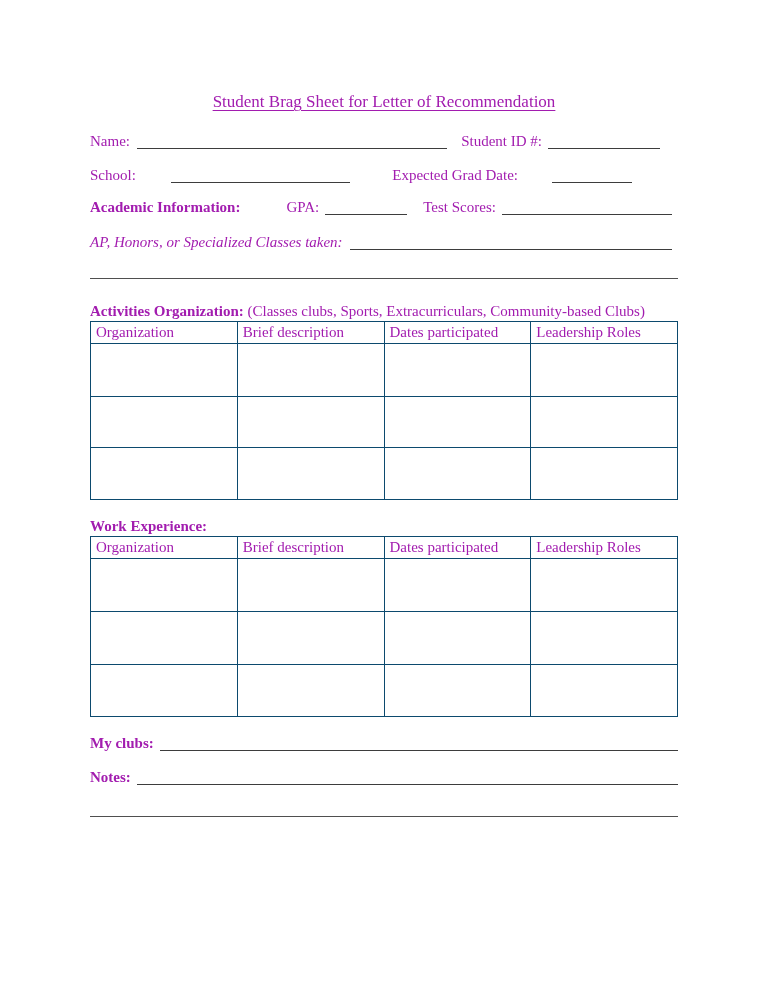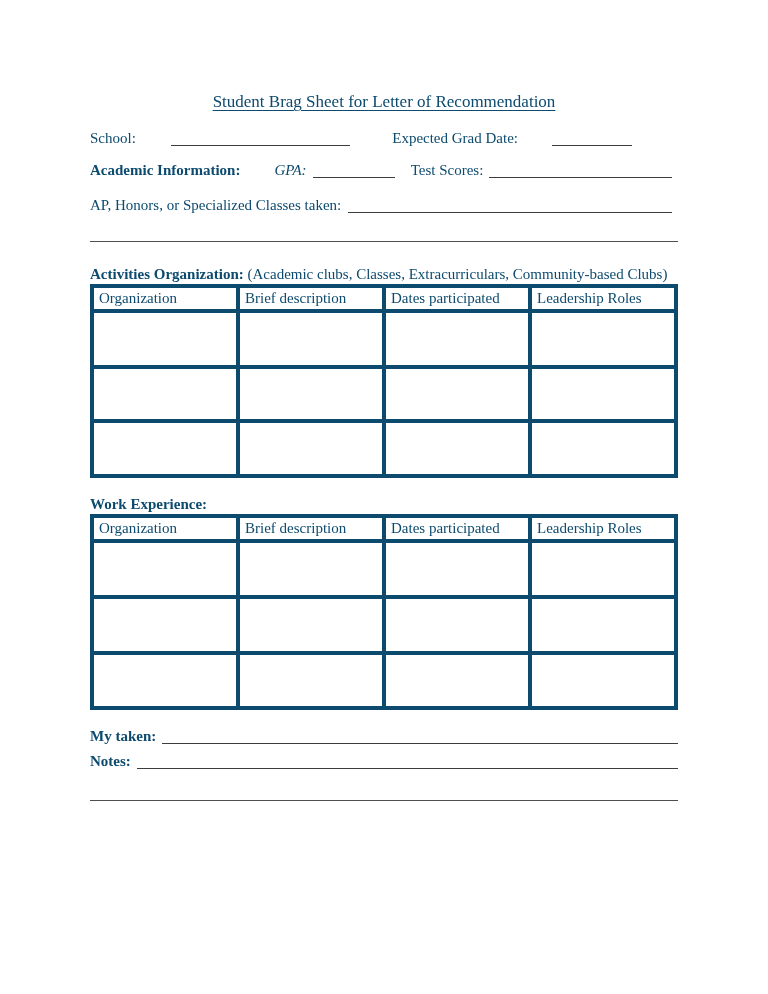--- a/index.html
+++ b/index.html
@@ -1,20 +1,20 @@
 <!DOCTYPE html>
 <html><head>
 <meta charset="utf-8">
 <style>
   html,body { margin:0; padding:0; background:#ffffff; }
   .page {
     width:768px; height:994px;
     background:#ffffff;
     font-family:"Liberation Serif", serif;
-    color:#0c4a6e;
+    color:#a21caf;
     position:relative;
     overflow:hidden;
     box-sizing:border-box;
   }
   .content { margin-left:90px; width:588px; }
 
   .doc-title {
     margin:0;
     padding-top:92px;
     text-align:center;
@@ -52,67 +52,74 @@
     white-space:nowrap;
   }
 
   table.grid {
     width:588px;
     border-collapse:collapse;
     table-layout:fixed;
     font-size:15px;
   }
   table.grid th, table.grid td {
-    border:4px solid #0c4a6e;
+    border:1px solid #0c4a6e;
     font-weight:400;
     text-align:left;
     vertical-align:top;
     padding:1px 5px;
     overflow:hidden;
   }
   table.grid th { height:19px; line-height:18px; }
   table.grid td.r1 { height:50px; }
   table.grid td.r2 { height:48px; }
   table.grid td.r3 { height:49px; }
 
   
   .mt-name    { margin-top:22px; }
   .mt-phone   { margin-top:20px; }
   .mt-school  { margin-top:19px;gap:28px; }
   .mt-acad    { margin-top:17px; }
-  .mt-ap      { margin-top:20px; }
+  .mt-ap      { margin-top:20px;font-style:italic; }
   .mt-rule1   { margin-top:28px; }
   .mt-acthead { margin-top:24px; }
   .mt-table   { margin-top:2px; }
   .mt-workhead{ margin-top:18px; }
   .mt-awards  { margin-top:23px; }
   .mt-goals   { margin-top:19px; }
-  .mt-notes   { margin-top:10px; }
+  .mt-notes   { margin-top:19px; }
   .mt-rule2   { margin-top:31px; }
 
   .sp6  { display:inline-block; width:6px;  flex:0 0 6px; }
   .sp18 { display:inline-block; width:18px; flex:0 0 18px; }
   .ml6  { margin-left:6px; }
   .ml7  { margin-left:7px; }
   .ml14 { margin-left:14px; }
   .ml16 { margin-left:16px; }
-  .ml34 { margin-left:34px;font-style:italic; }
+  .ml34 { margin-left:46px; }
   .w142 { width:142px; flex:0 0 142px; }
   .w112 { width:112px; flex:0 0 112px; }
   .w82  { width:82px;  flex:0 0 82px; }
   .w80  { width:80px;  flex:0 0 80px; }
 </style>
 </head>
 <body>
 
 <div class="page">
   <div class="content">
 
     <h1 class="doc-title">Student Brag Sheet for Letter of Recommendation</h1>
 
+    <div class="frow mt-name">
+      <span>Name:</span>
+      <span class="blank fill ml7"></span>
+      <span class="ml14">Student ID #:</span>
+      <span class="blank w112 ml6"></span>
+      <span class="sp18"></span>
+    </div>
 
 
     <div class="frow mt-school">
       <span>School:</span>
       <span class="blank fill ml7"></span>
       <span class="ml14">Expected Grad Date:</span>
       <span class="blank w80 ml6"></span>
       <span class="sp18"></span>
     </div>
 
@@ -129,21 +136,21 @@
       <span>AP, Honors, or Specialized Classes taken:</span>
       <span class="blank fill ml7"></span>
       <span class="sp6"></span>
     </div>
 
     <div class="rule mt-rule1"></div>
 
     <div class="section-heading mt-acthead">
       <span class="b">Activities Organization:</span>
       <span> </span>
-      <span>(Academic clubs, Classes, Extracurriculars, Community-based Clubs)</span>
+      <span>(Classes clubs, Sports, Extracurriculars, Community-based Clubs)</span>
     </div>
 
     <table class="grid mt-table">
       <thead>
         <tr>
           <th>Organization</th>
           <th>Brief description</th>
           <th>Dates participated</th>
           <th>Leadership Roles</th>
         </tr>
@@ -200,21 +207,21 @@
           <td class="r3"></td>
           <td class="r3"></td>
           <td class="r3"></td>
           <td class="r3"></td>
         </tr>
       </tbody>
     </table>
 
 
     <div class="frow mt-goals">
-      <span class="b">My taken:</span>
+      <span class="b">My clubs:</span>
       <span class="blank fill ml6"></span>
     </div>
 
     <div class="frow mt-notes">
       <span class="b">Notes:</span>
       <span class="blank fill ml6"></span>
     </div>
 
     <div class="rule mt-rule2"></div>
 

